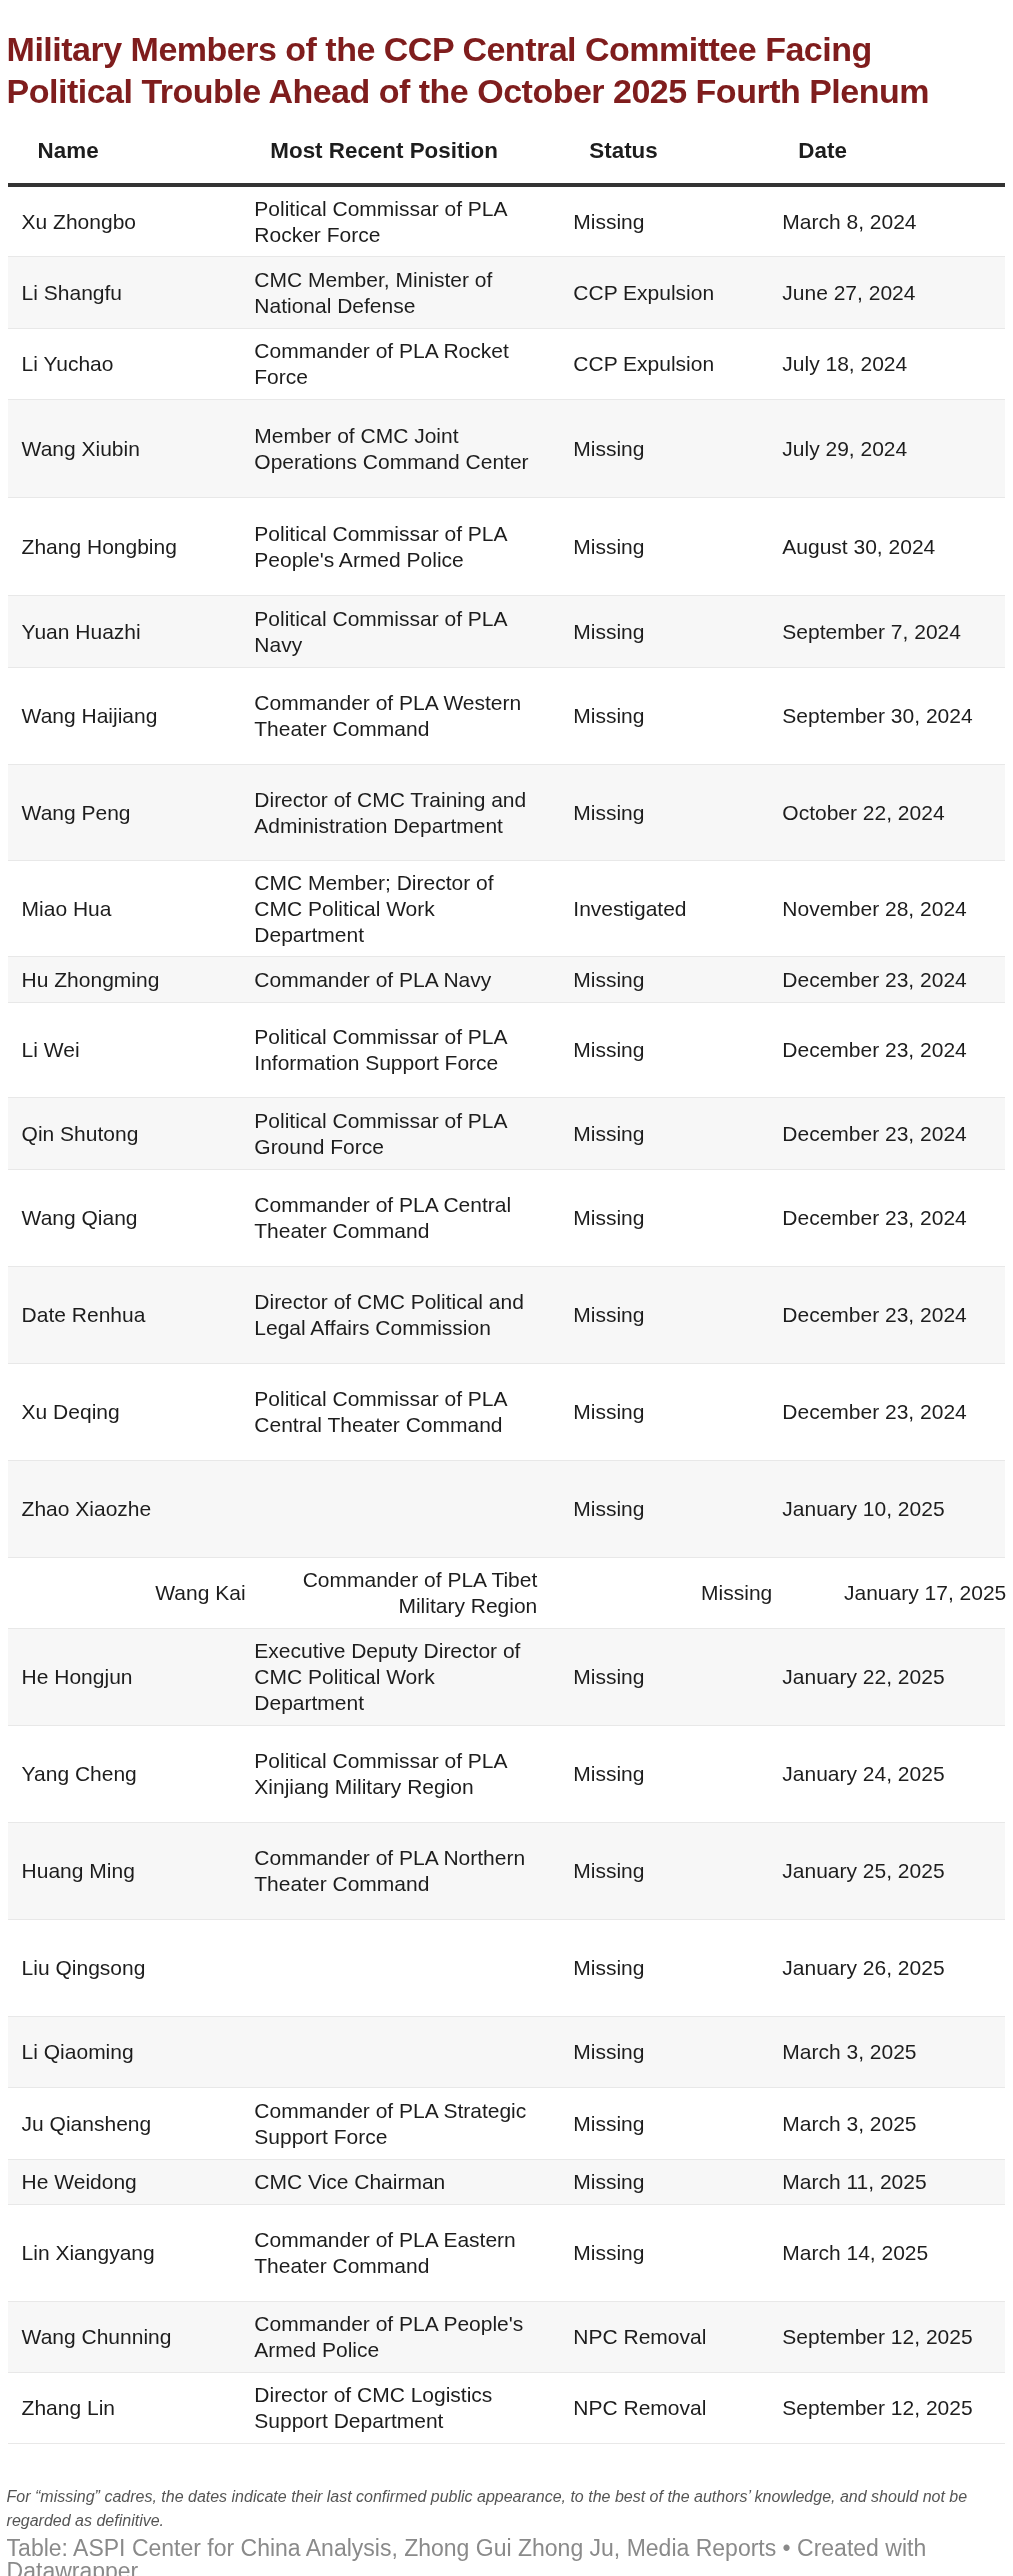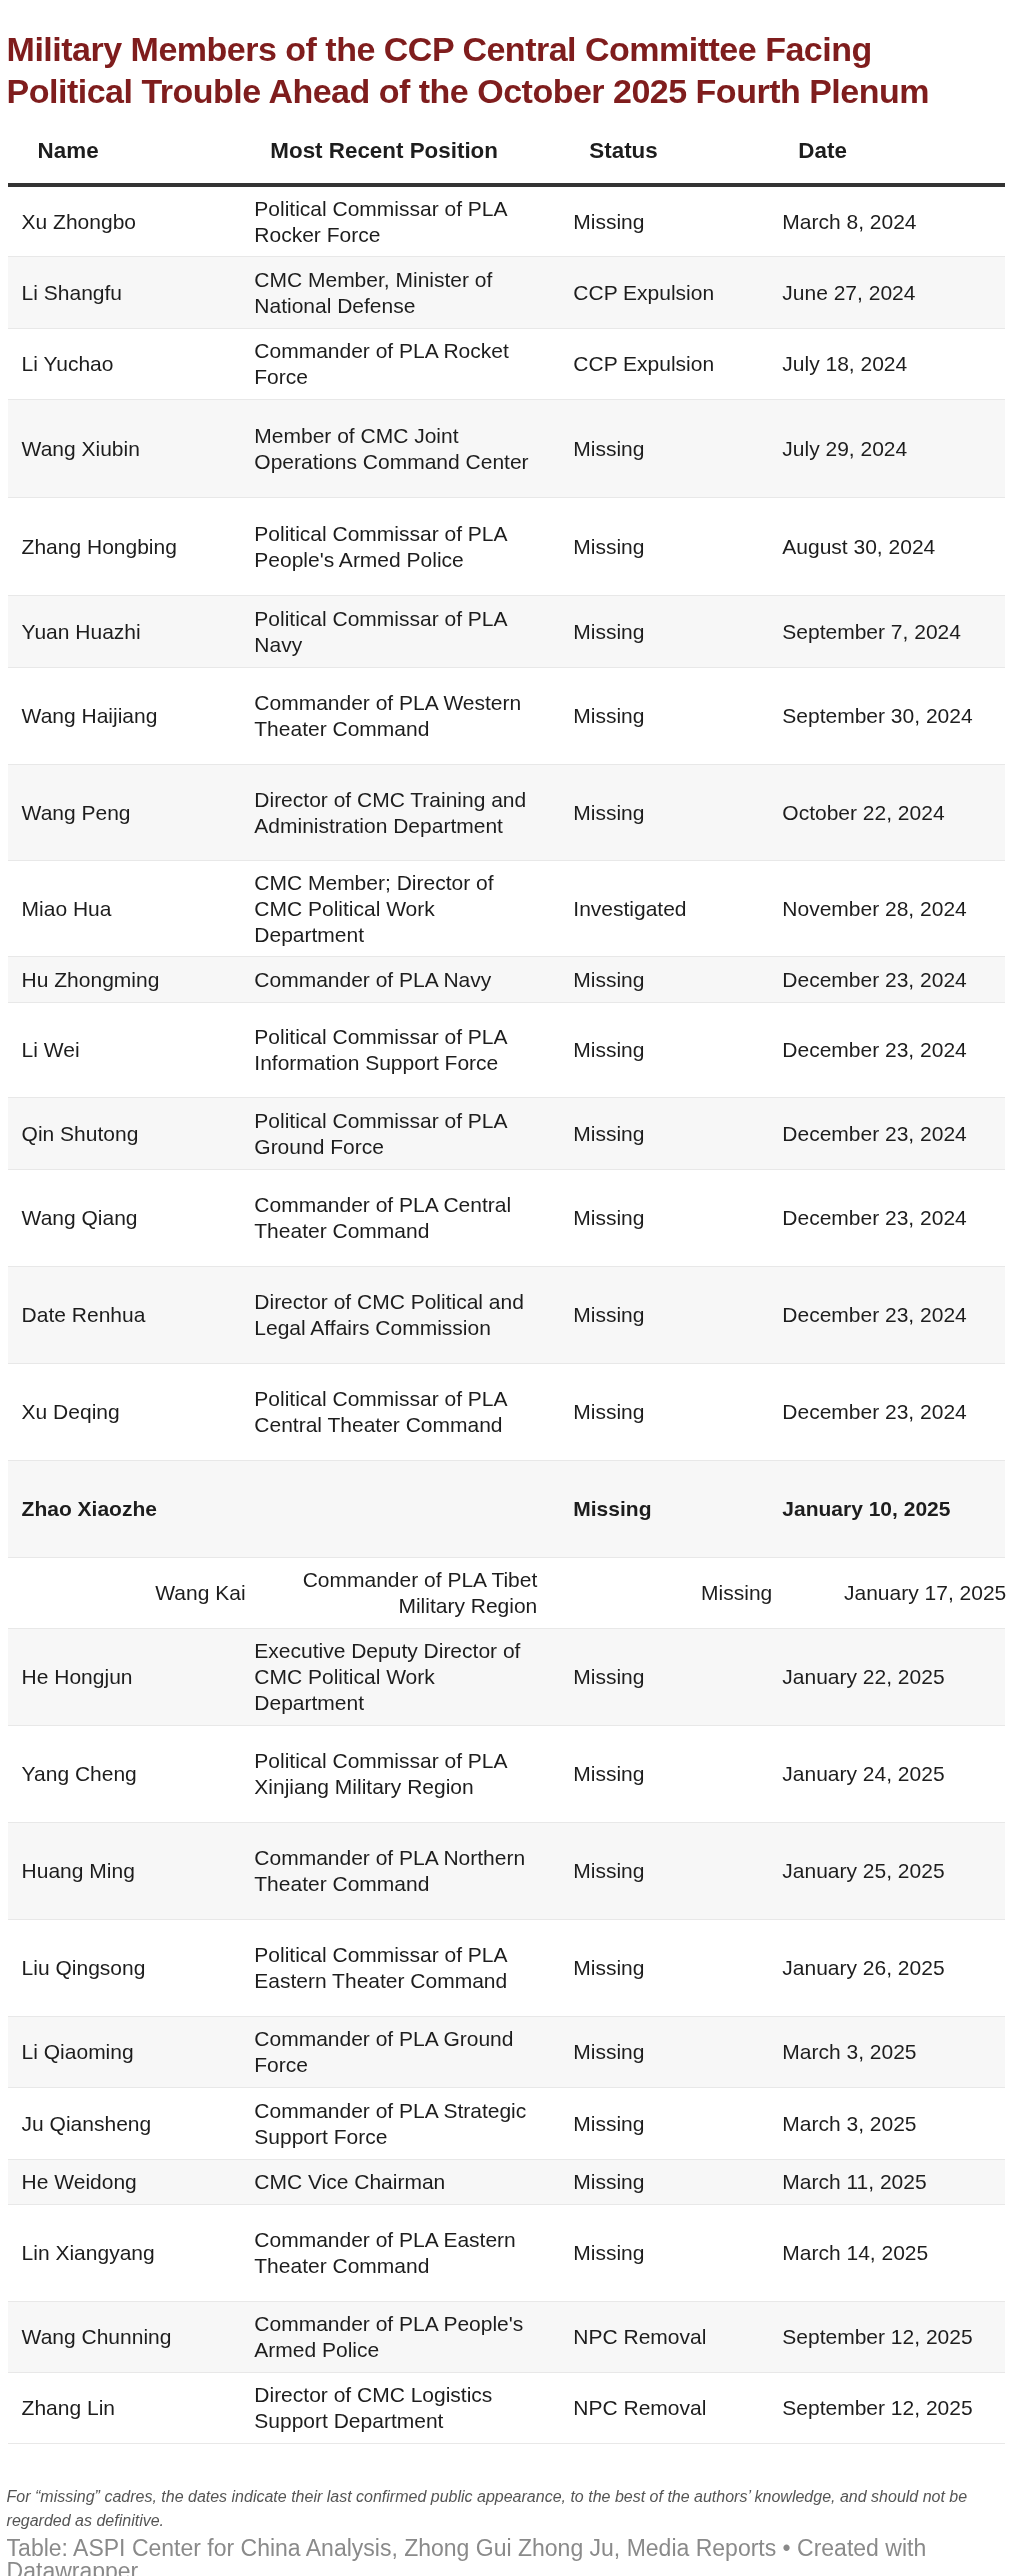--- a/index.html
+++ b/index.html
@@ -172,21 +172,21 @@
           <div class="cell c-pos">Director of CMC Political and Legal Affairs Commission</div>
           <div class="cell c-status">Missing</div>
           <div class="cell c-date">December 23, 2024</div>
         </div>
         <div class="row" style="height: 96px;">
           <div class="cell c-name">Xu Deqing</div>
           <div class="cell c-pos">Political Commissar of PLA Central Theater Command</div>
           <div class="cell c-status">Missing</div>
           <div class="cell c-date">December 23, 2024</div>
         </div>
-        <div class="row alt" style="height: 96px; font-weight: bold;">
+        <div class="row alt" style="height: 96px;">
           <div class="cell c-name">Zhao Xiaozhe</div>
           <div class="cell c-status">Missing</div>
           <div class="cell c-date">January 10, 2025</div>
         </div>
         <div class="row" style="height: 70px; text-align: right;">
           <div class="cell c-name">Wang Kai</div>
           <div class="cell c-pos">Commander of PLA Tibet Military Region</div>
           <div class="cell c-status">Missing</div>
           <div class="cell c-date">January 17, 2025</div>
         </div>
@@ -203,27 +203,25 @@
           <div class="cell c-date">January 24, 2025</div>
         </div>
         <div class="row alt" style="height: 96px;">
           <div class="cell c-name">Huang Ming</div>
           <div class="cell c-pos">Commander of PLA Northern Theater Command</div>
           <div class="cell c-status">Missing</div>
           <div class="cell c-date">January 25, 2025</div>
         </div>
         <div class="row" style="height: 96px;">
           <div class="cell c-name">Liu Qingsong</div>
-          <div class="cell c-pos">Political Commissar of PLA Eastern Theater Command</div>
           <div class="cell c-status">Missing</div>
           <div class="cell c-date">January 26, 2025</div>
         </div>
         <div class="row alt" style="height: 70px;">
           <div class="cell c-name">Li Qiaoming</div>
-          <div class="cell c-pos">Commander of PLA Ground Force</div>
           <div class="cell c-status">Missing</div>
           <div class="cell c-date">March 3, 2025</div>
         </div>
         <div class="row" style="height: 71px;">
           <div class="cell c-name">Ju Qiansheng</div>
           <div class="cell c-pos">Commander of PLA Strategic Support Force</div>
           <div class="cell c-status">Missing</div>
           <div class="cell c-date">March 3, 2025</div>
         </div>
         <div class="row alt" style="height: 44px;">

